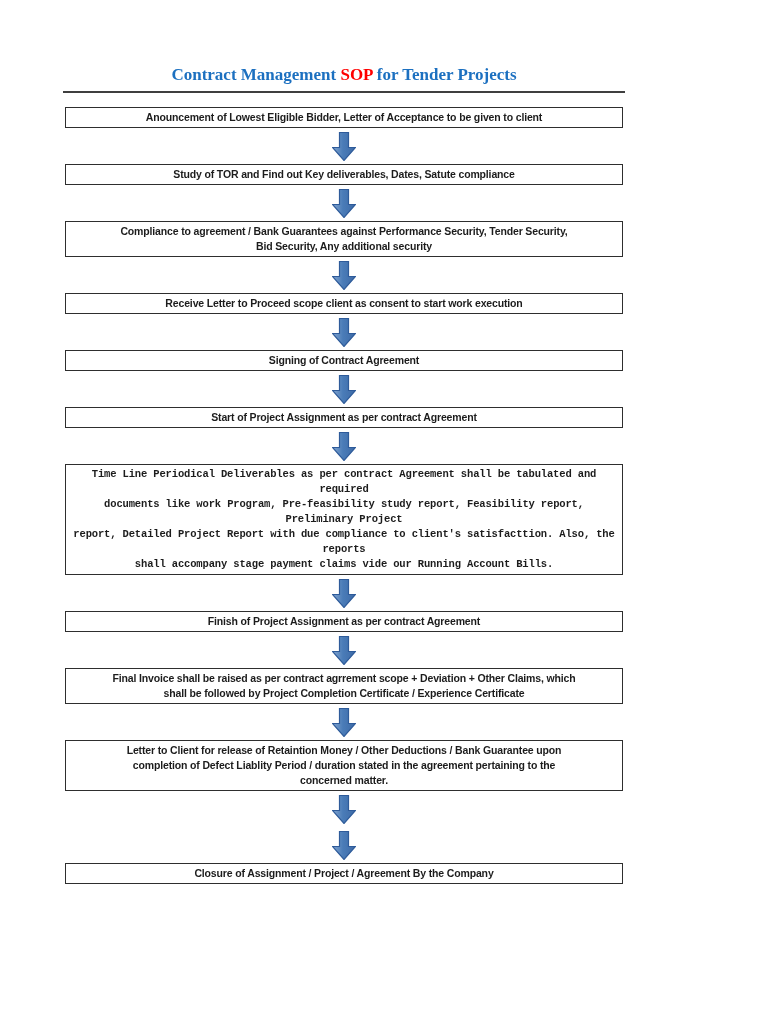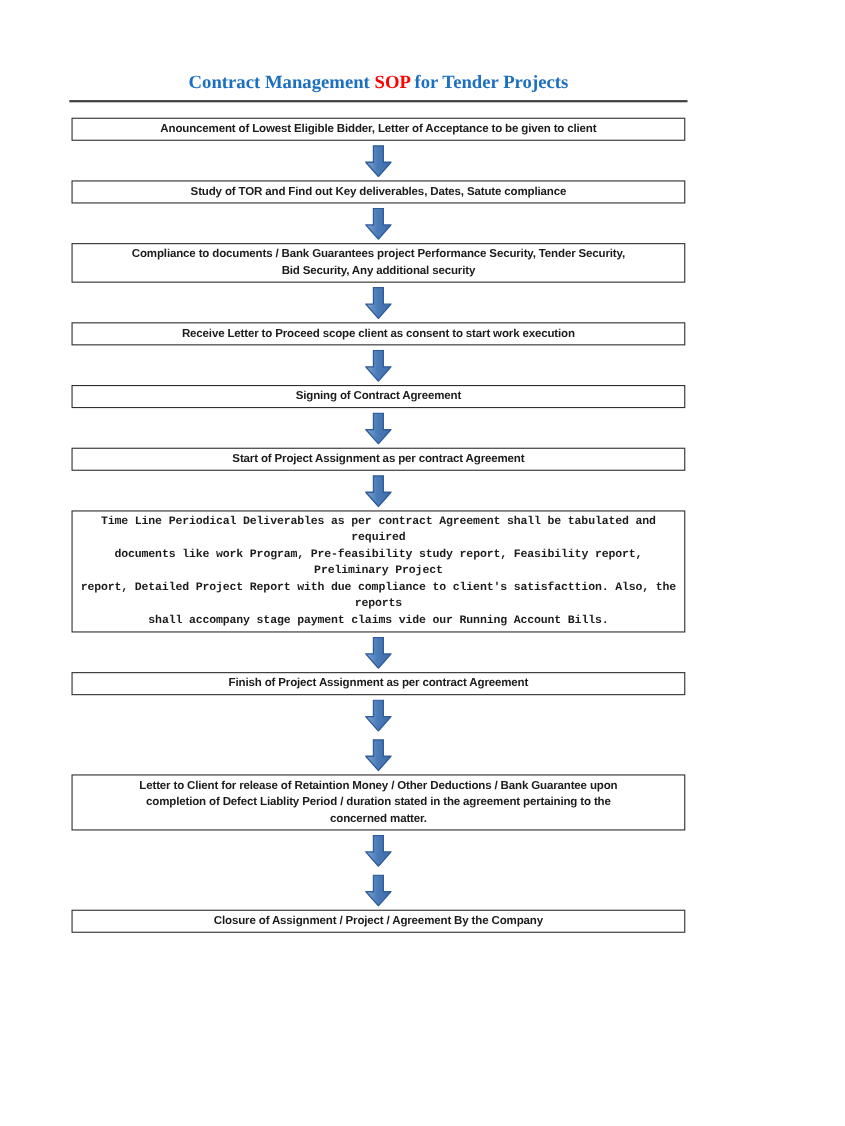--- a/index.html
+++ b/index.html
@@ -92,21 +92,21 @@
 
   <div class="flow" id="flow">
       <div class="box">Anouncement of Lowest Eligible Bidder, Letter of Acceptance to be given to client</div>
       <svg class="arrow" viewBox="0 0 24 29" width="24" height="29">
         <polygon points="7.5,0.5 16.5,0.5 16.5,15.5 23.5,15.5 12,28.5 0.5,15.5 7.5,15.5" fill="url(#arrowGrad)" stroke="#2e5b9a" stroke-width="1.2"></polygon>
       </svg>
       <div class="box">Study of TOR and Find out Key deliverables, Dates, Satute compliance</div>
       <svg class="arrow" viewBox="0 0 24 29" width="24" height="29">
         <polygon points="7.5,0.5 16.5,0.5 16.5,15.5 23.5,15.5 12,28.5 0.5,15.5 7.5,15.5" fill="url(#arrowGrad)" stroke="#2e5b9a" stroke-width="1.2"></polygon>
       </svg>
-      <div class="box">Compliance to documents / Bank Guarantees project Performance Security, Tender Security,
+      <div class="box">Compliance to agreement / Bank Guarantees against Performance Security, Tender Security,
 Bid Security, Any additional security</div>
       <svg class="arrow" viewBox="0 0 24 29" width="24" height="29">
         <polygon points="7.5,0.5 16.5,0.5 16.5,15.5 23.5,15.5 12,28.5 0.5,15.5 7.5,15.5" fill="url(#arrowGrad)" stroke="#2e5b9a" stroke-width="1.2"></polygon>
       </svg>
       <div class="box">Receive Letter to Proceed scope client as consent to start work execution</div>
       <svg class="arrow" viewBox="0 0 24 29" width="24" height="29">
         <polygon points="7.5,0.5 16.5,0.5 16.5,15.5 23.5,15.5 12,28.5 0.5,15.5 7.5,15.5" fill="url(#arrowGrad)" stroke="#2e5b9a" stroke-width="1.2"></polygon>
       </svg>
       <div class="box">Signing of Contract Agreement</div>
       <svg class="arrow" viewBox="0 0 24 29" width="24" height="29">
@@ -120,20 +120,22 @@
 documents like work Program, Pre-feasibility study report, Feasibility report, Preliminary Project
 report, Detailed Project Report with due compliance to client's satisfacttion. Also, the reports
 shall accompany stage payment claims vide our Running Account Bills.</div>
       <svg class="arrow" viewBox="0 0 24 29" width="24" height="29">
         <polygon points="7.5,0.5 16.5,0.5 16.5,15.5 23.5,15.5 12,28.5 0.5,15.5 7.5,15.5" fill="url(#arrowGrad)" stroke="#2e5b9a" stroke-width="1.2"></polygon>
       </svg>
       <div class="box">Finish of Project Assignment as per contract Agreement</div>
       <svg class="arrow" viewBox="0 0 24 29" width="24" height="29">
         <polygon points="7.5,0.5 16.5,0.5 16.5,15.5 23.5,15.5 12,28.5 0.5,15.5 7.5,15.5" fill="url(#arrowGrad)" stroke="#2e5b9a" stroke-width="1.2"></polygon>
       </svg>
+      <div class="box">Final Invoice shall be raised as per contract agrrement scope + Deviation + Other Claims, which
+shall be followed by Project Completion Certificate / Experience Certificate</div>
       <svg class="arrow" viewBox="0 0 24 29" width="24" height="29">
         <polygon points="7.5,0.5 16.5,0.5 16.5,15.5 23.5,15.5 12,28.5 0.5,15.5 7.5,15.5" fill="url(#arrowGrad)" stroke="#2e5b9a" stroke-width="1.2"></polygon>
       </svg>
       <div class="box">Letter to Client for release of Retaintion Money / Other Deductions / Bank Guarantee upon
 completion of Defect Liablity Period / duration stated in the agreement pertaining to the
 concerned matter.</div>
       <svg class="arrow" viewBox="0 0 24 29" width="24" height="29">
         <polygon points="7.5,0.5 16.5,0.5 16.5,15.5 23.5,15.5 12,28.5 0.5,15.5 7.5,15.5" fill="url(#arrowGrad)" stroke="#2e5b9a" stroke-width="1.2"></polygon>
       </svg>
       <svg class="arrow" viewBox="0 0 24 29" width="24" height="29">

